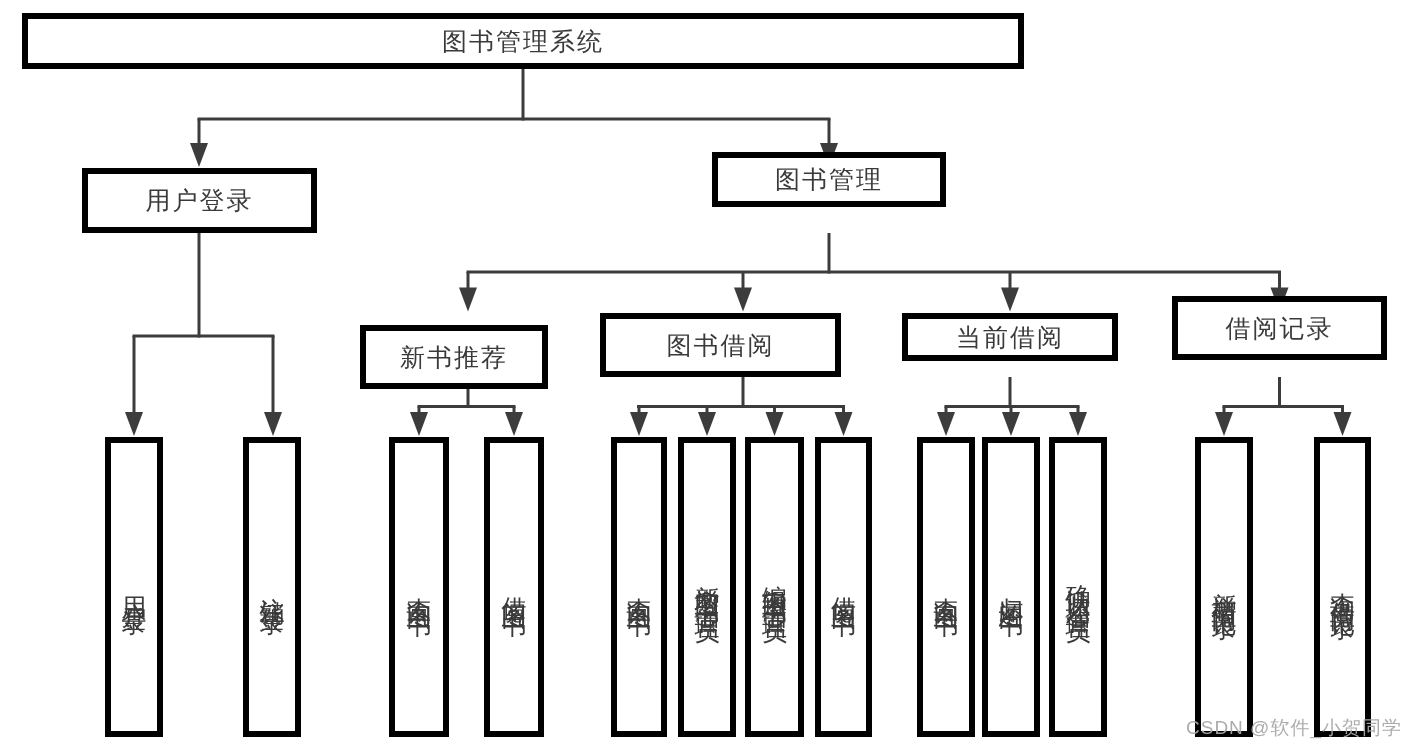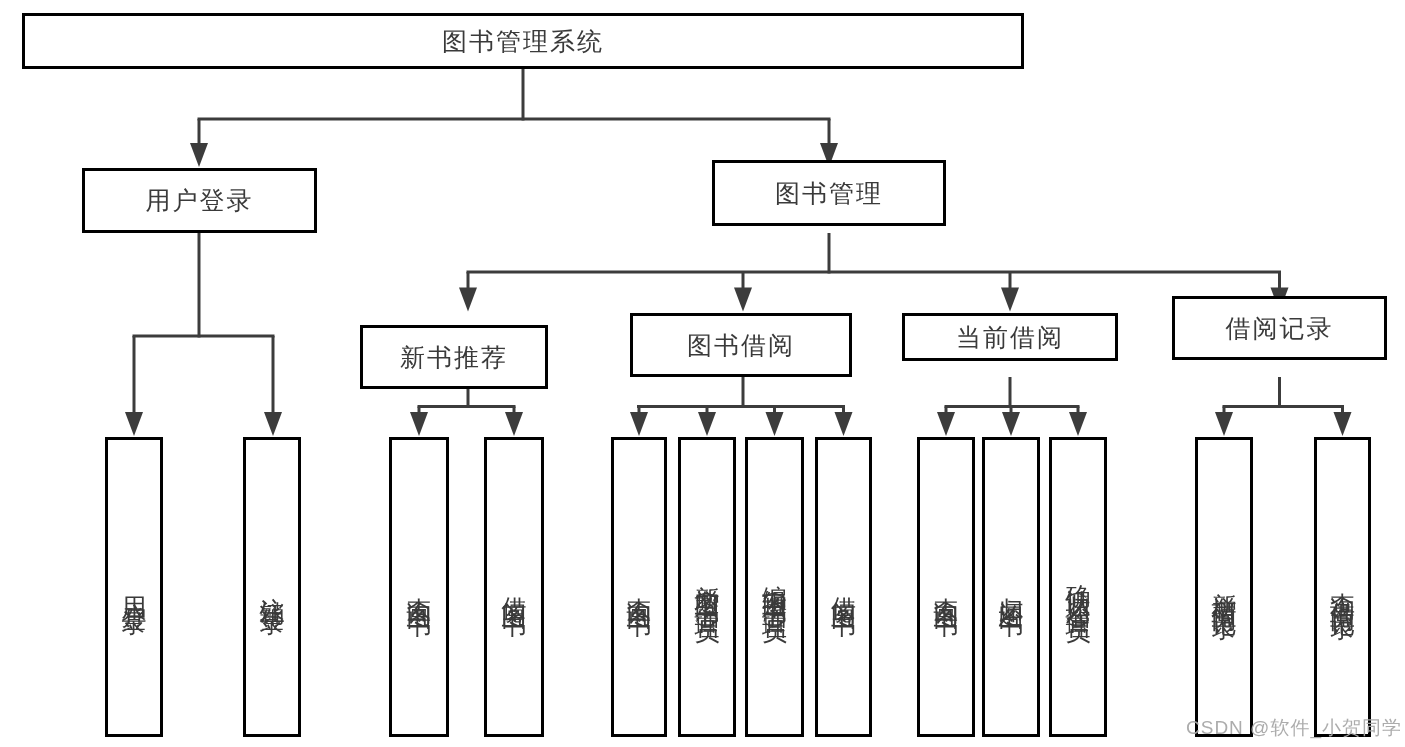--- a/index.html
+++ b/index.html
@@ -2,21 +2,21 @@
 <html><head>
 <meta charset="utf-8">
 <style>
   html,body{margin:0;padding:0;background:#ffffff;}
   .stage{
     position:relative;width:1405px;height:747px;background:#ffffff;
     font-family:"Liberation Sans","DejaVu Sans",sans-serif;overflow:hidden;
   }
   .wires{position:absolute;left:0;top:0;z-index:0;}
   .box{
-    position:absolute;box-sizing:border-box;border:3px solid #000000;background:#ffffff;
+    position:absolute;box-sizing:border-box;border:6px solid #000000;background:#ffffff;
     display:flex;align-items:center;justify-content:center;color:#3a3a3a;z-index:1;
   }
   .box.h .label{font-size:25px;letter-spacing:2px;white-space:nowrap;}
   .box.v .label{
     writing-mode:vertical-rl;text-orientation:mixed;
     font-size:25px;letter-spacing:5px;line-height:1;white-space:nowrap;
   }
   .watermark{
     position:absolute;left:1186px;top:715px;z-index:3;
     color:rgba(168,168,168,0.95);font-size:19px;letter-spacing:1px;white-space:nowrap;
@@ -82,28 +82,28 @@
       <polygon points="1333.5,412 1351.5,412 1342.5,436" fill="#3c3c3c"></polygon>
     </svg>
 
   <div class="box h" style="left:22px;top:13px;width:1002px;height:56px">
     <span class="label">图书管理系统</span>
   </div>
 
   <div class="box h" style="left:82px;top:168px;width:235px;height:65px">
     <span class="label">用户登录</span>
   </div>
-  <div class="box h" style="left:712px;top:160px;width:234px;height:66px">
+  <div class="box h" style="left:712px;top:152px;width:234px;height:55px">
     <span class="label">图书管理</span>
   </div>
 
   <div class="box h" style="left:360px;top:325px;width:188px;height:64px">
     <span class="label">新书推荐</span>
   </div>
-  <div class="box h" style="left:630px;top:313px;width:222px;height:64px">
+  <div class="box h" style="left:600px;top:313px;width:241px;height:64px">
     <span class="label">图书借阅</span>
   </div>
   <div class="box h" style="left:902px;top:313px;width:216px;height:48px">
     <span class="label">当前借阅</span>
   </div>
   <div class="box h" style="left:1172px;top:296px;width:215px;height:64px">
     <span class="label">借阅记录</span>
   </div>
 
   <div class="box v" style="left:105px;top:437px;width:58px;height:300px">

